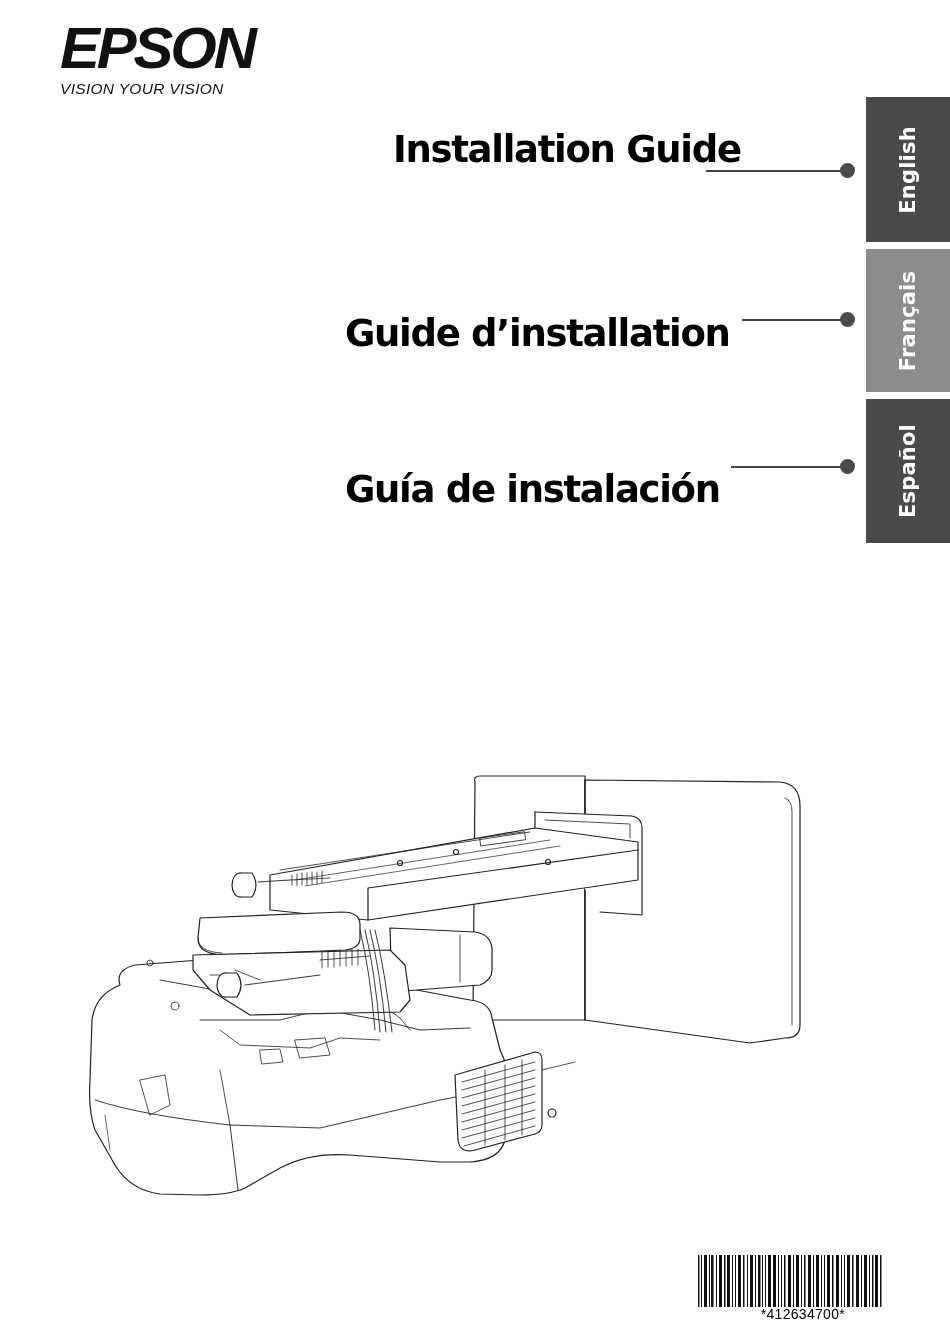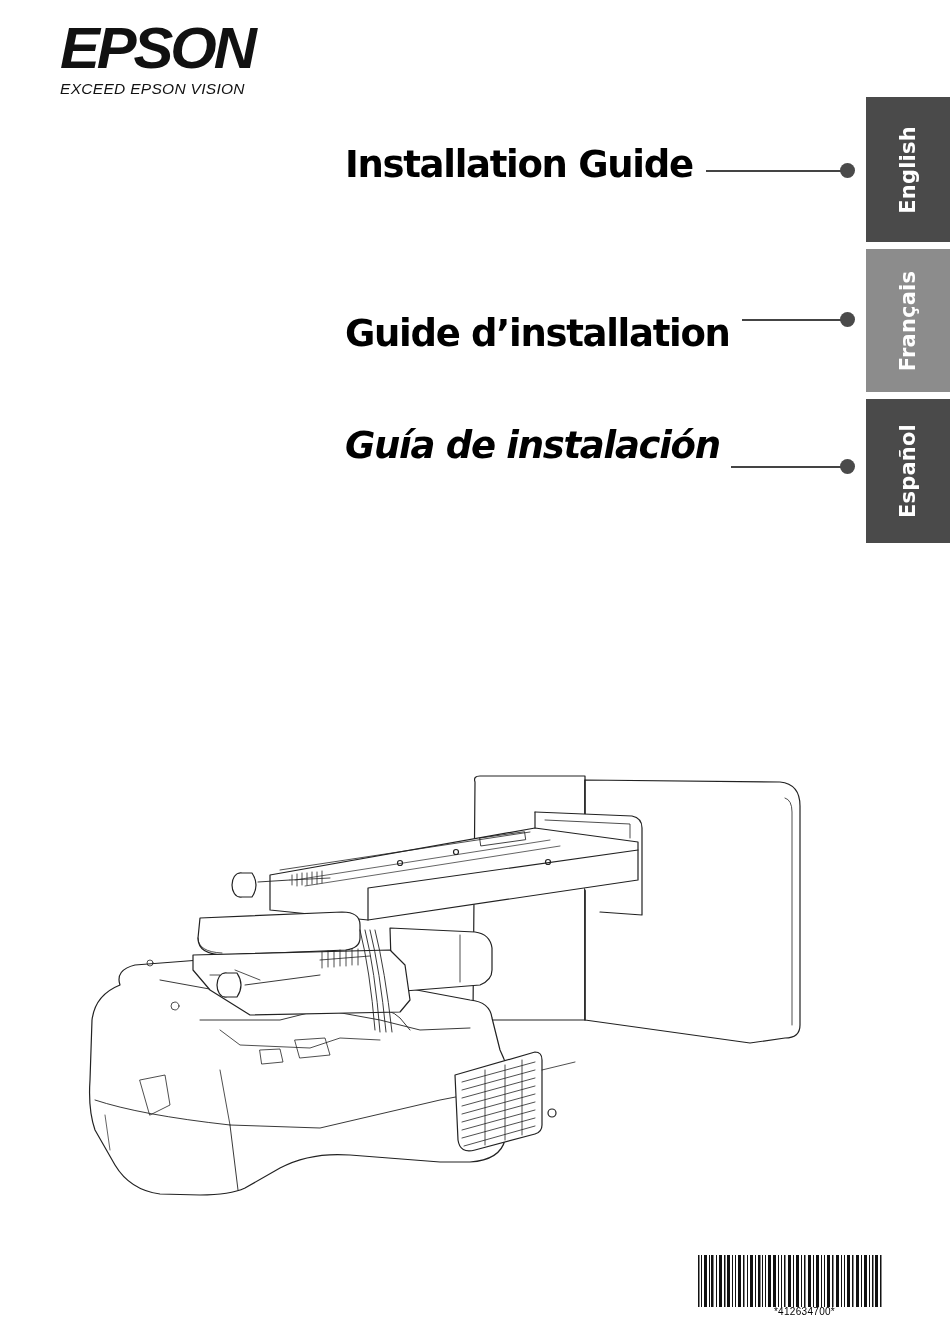--- a/index.html
+++ b/index.html
@@ -20,44 +20,44 @@
     .title-dot { position: absolute; width: 15px; height: 15px; border-radius: 50%; background: #4a4a4a; }
 
     .lang-tab { position: absolute; left: 866px; width: 84px; display: flex;
                 align-items: center; justify-content: center; }
     .lang-tab span { transform: rotate(-90deg); color: #fff; font-family: "DejaVu Sans", sans-serif;
                      font-weight: bold; font-size: 21px; white-space: nowrap; letter-spacing: 0.2px; }
 
     .illustration { position: absolute; left: 80px; top: 770px; width: 730px; height: 440px; }
 
     .barcode { position: absolute; left: 698px; top: 1255px; width: 185px; height: 52px; display: flex; }
-    .barcode-text { position: absolute; left: 712px; top: 1306px; width: 185px; text-align: center;
-                    font-family: "Liberation Sans", sans-serif; font-size: 10px; letter-spacing: 0.3px; }
+    .barcode-text { position: absolute; left: 660px; top: 1306px; width: 185px; text-align: right;
+                    font-family: "Liberation Sans", sans-serif; font-size: 14px; letter-spacing: 0.3px; }
   </style>
 </head>
 <body>
 
 <div class="logo">
   <div class="logo-word">EPSON</div>
-  <div class="logo-tag">EXCEED EPSON VISION</div>
-</div>
-
-<div class="title-row" style="top:139px;">
+  <div class="logo-tag">VISION YOUR VISION</div>
+</div>
+
+<div class="title-row" style="top:124px;margin-left:48px;">
   <span class="title-text">Installation Guide</span>
 </div>
 <div class="title-line" style="left:706px; top:170px; width:140px;"></div>
 <div class="title-dot" style="left:840px; top:163px;"></div>
 
 <div class="title-row" style="top:308px;">
   <span class="title-text">Guide d’installation</span>
 </div>
 <div class="title-line" style="left:742px; top:319px; width:104px;"></div>
 <div class="title-dot" style="left:840px; top:312px;"></div>
 
-<div class="title-row" style="top:420px;font-style:italic;">
+<div class="title-row" style="top:464px;">
   <span class="title-text">Guía de instalación</span>
 </div>
 <div class="title-line" style="left:731px; top:466px; width:115px;"></div>
 <div class="title-dot" style="left:840px; top:459px;"></div>
 
 <div class="lang-tab" style="top:97px; height:145px; background:#4a4a4a;">
   <span>English</span>
 </div>
 <div class="lang-tab" style="top:249px; height:143px; background:#8c8c8c;">
   <span>Français</span>

